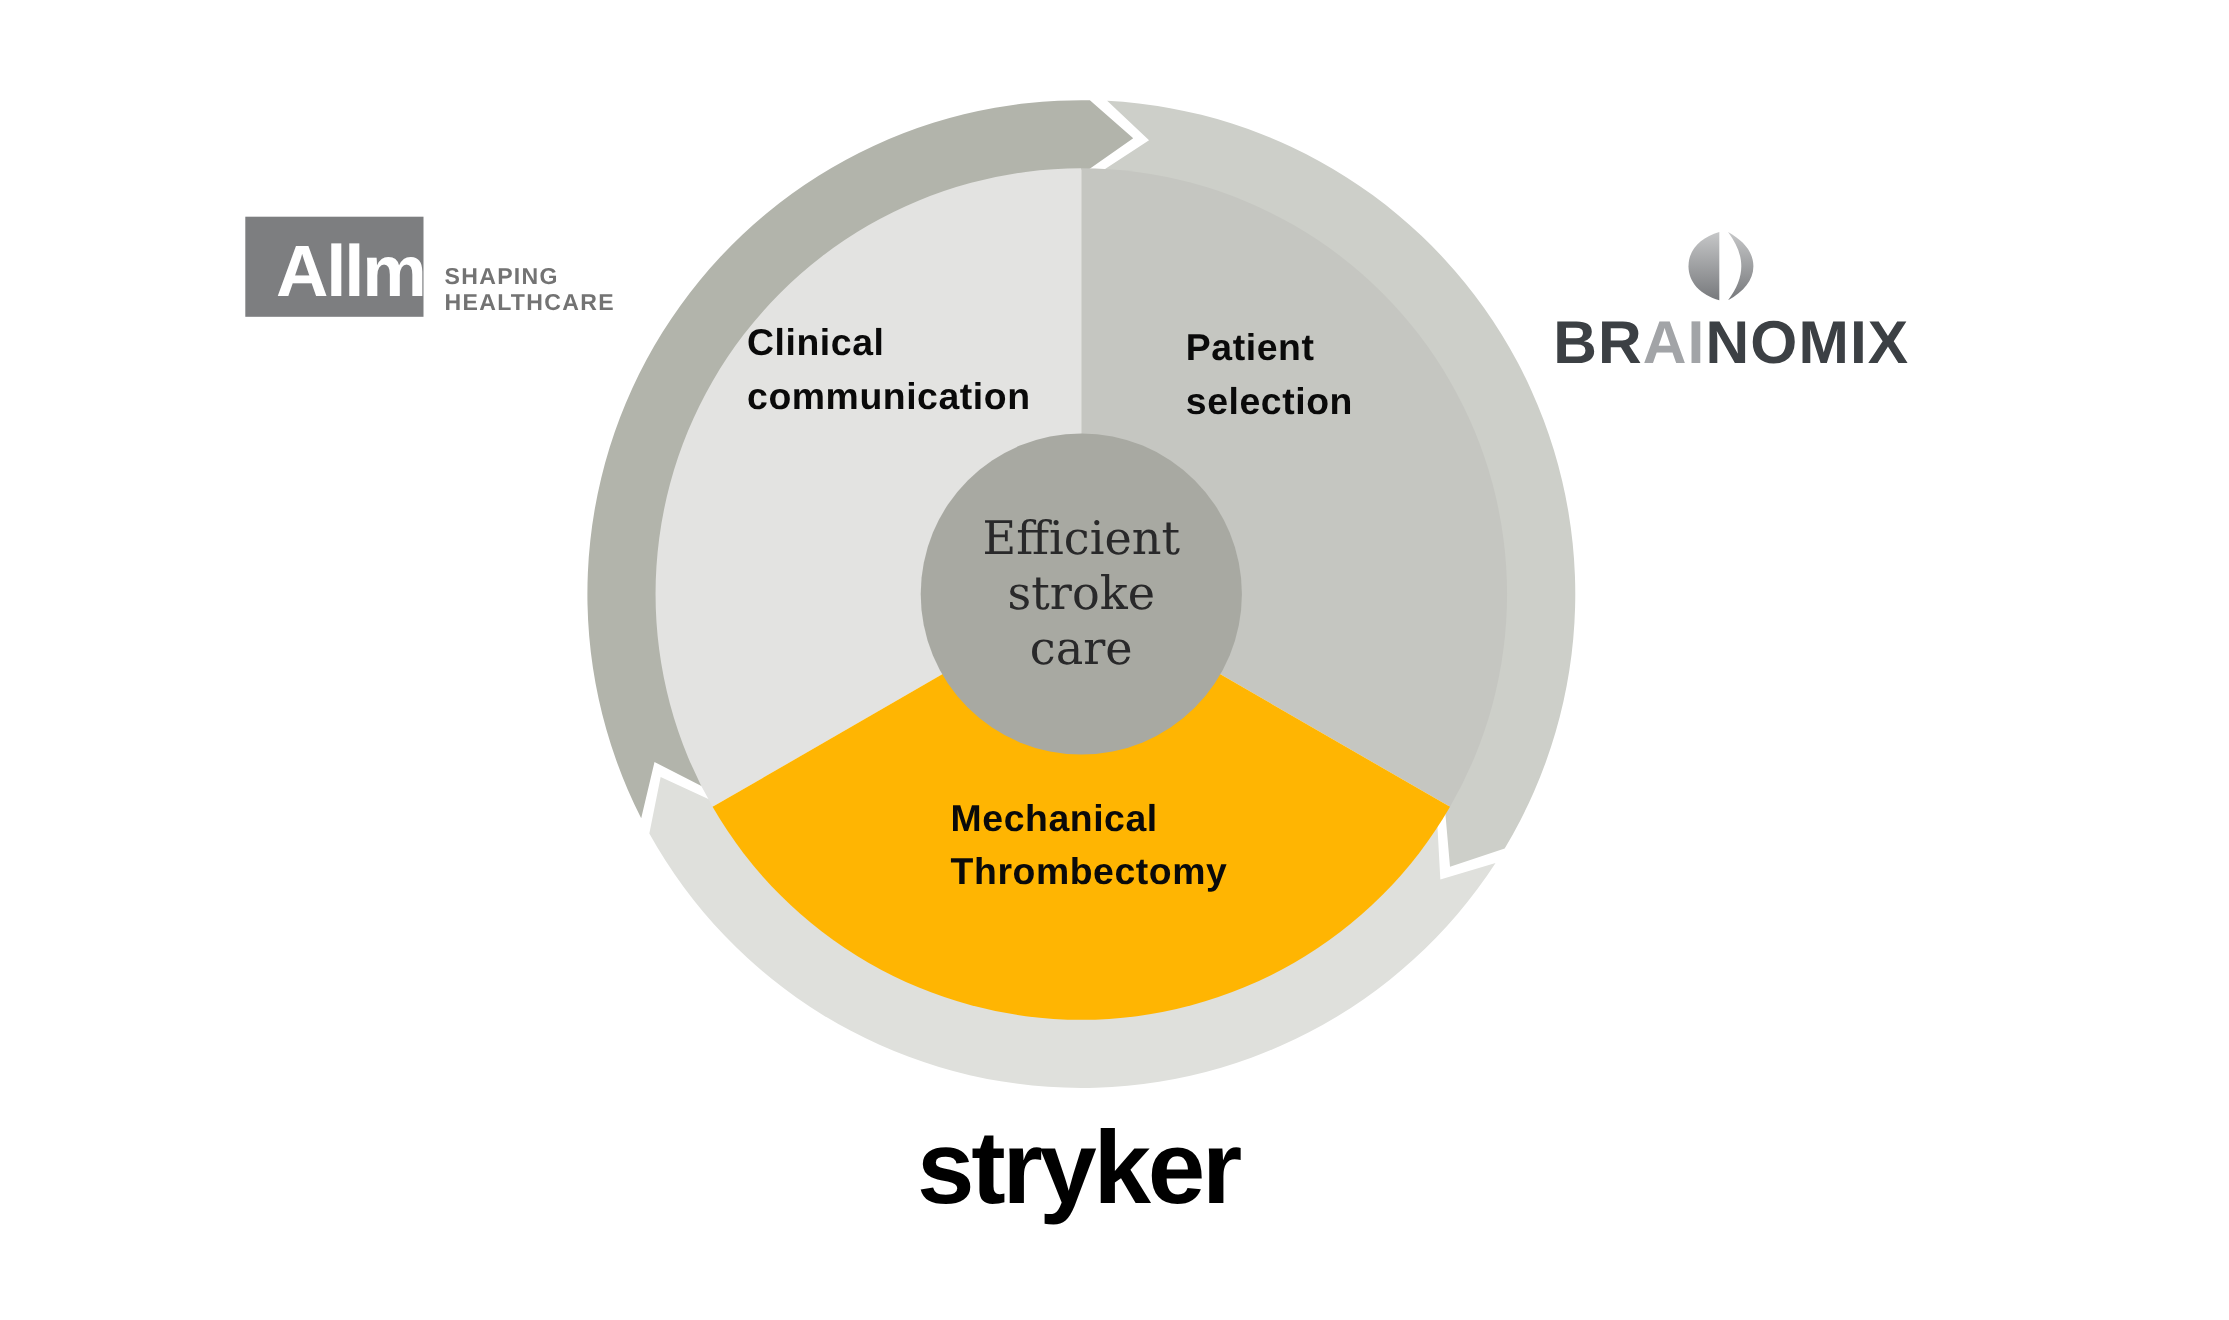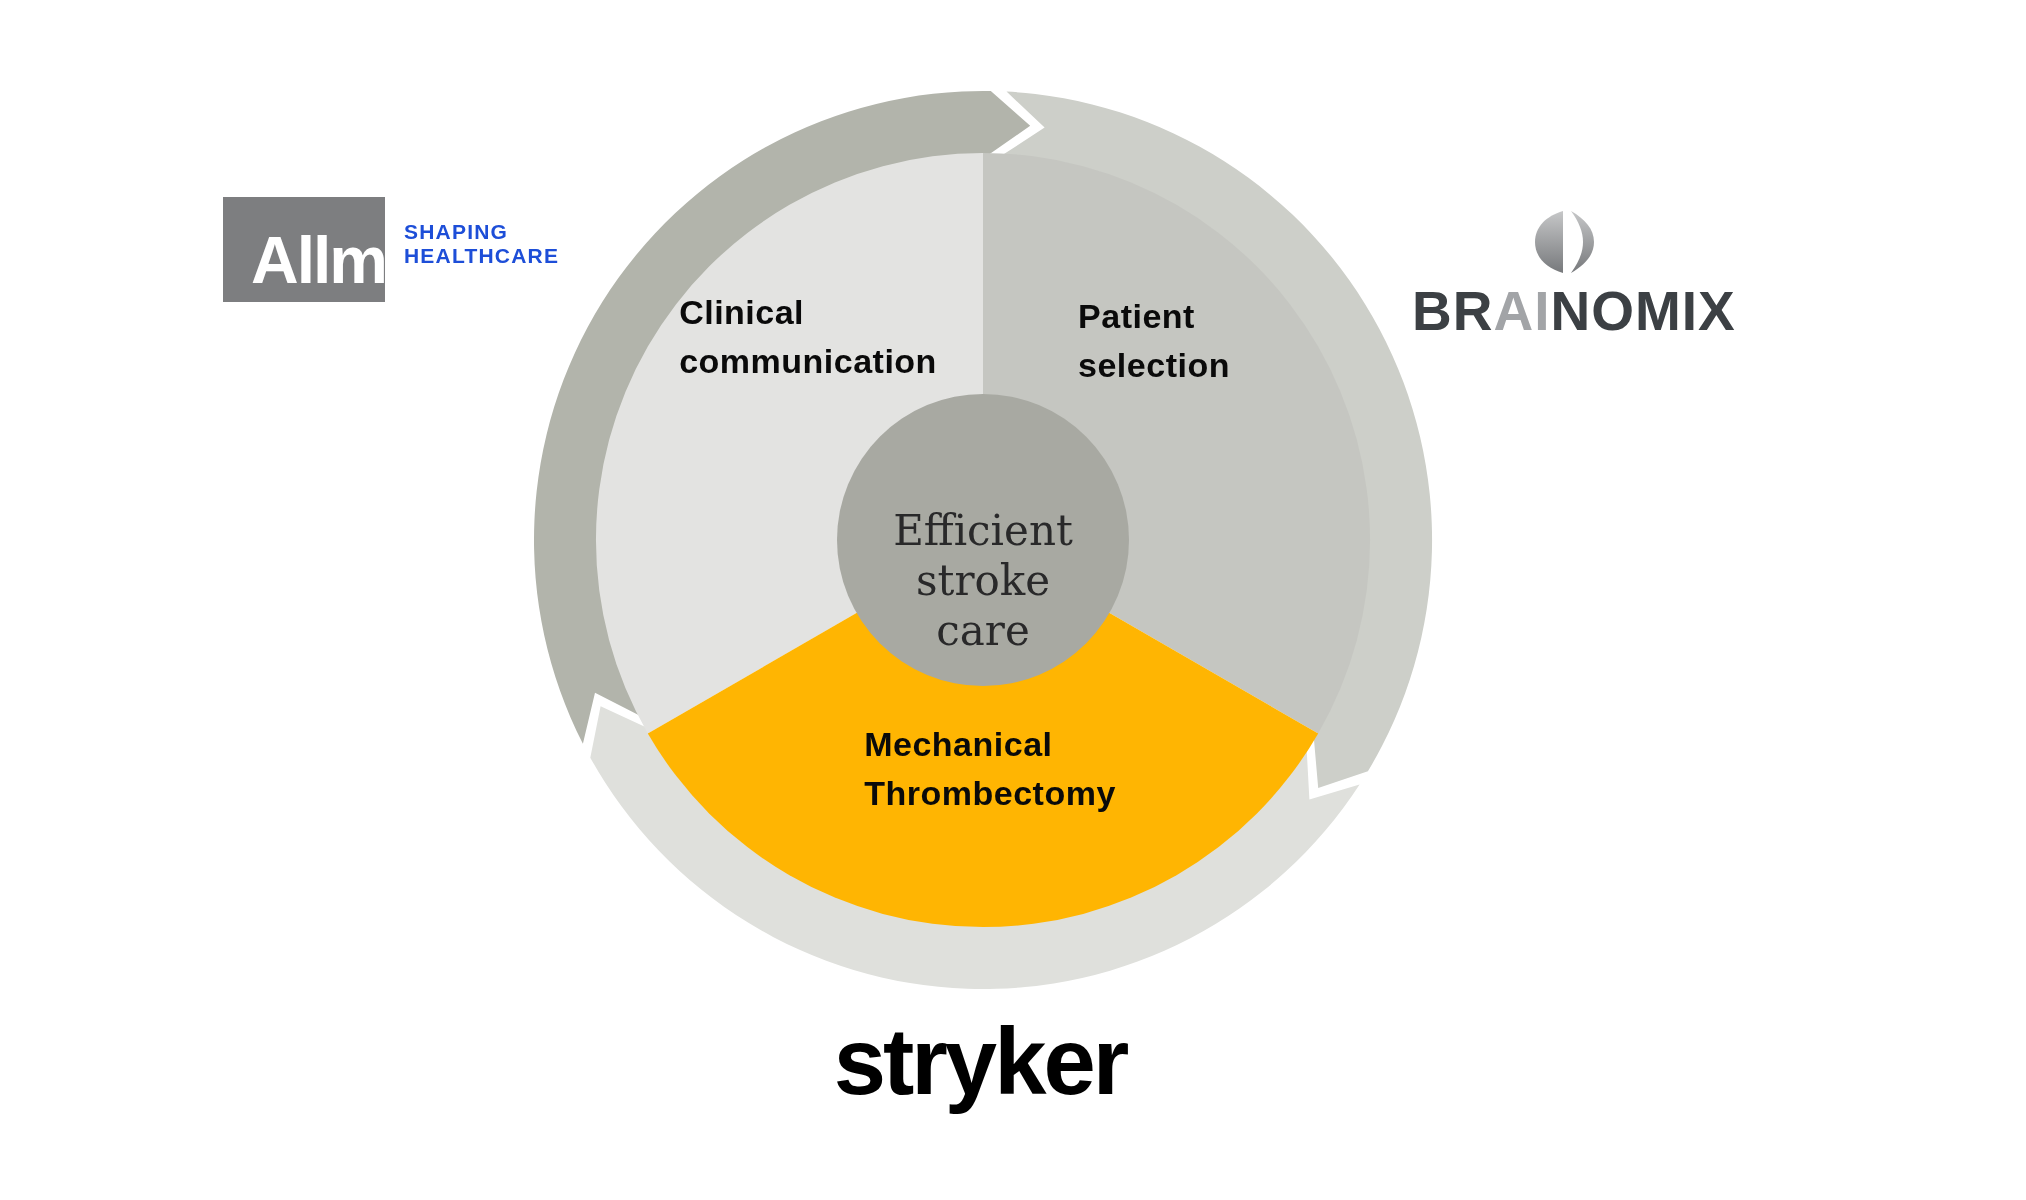--- a/index.html
+++ b/index.html
@@ -25,28 +25,27 @@
   }
   .center-label{
     position:absolute;
     left:983px;top:540px;
     transform:translate(-50%,-50%);
     text-align:center;
     font-family:"DejaVu Serif", serif;
     font-size:42px;
     line-height:50px;
     white-space:nowrap;
-    margin-top:41px;
   }
 
   
   .allm-block{
     position:absolute;
     left:223px;top:197px;
-    width:162px;height:105px;
+    width:162px;height:91px;
     overflow:hidden;
   }
   .allm-wordmark{
     position:absolute;
     left:28px;bottom:12px;
     color:#ffffff;
     font-weight:700;
     font-size:66px;
     line-height:60px;
     letter-spacing:-2px;
@@ -126,21 +125,21 @@
 <div class="center-label" style="color: rgb(41, 41, 42);">
   <div>Efficient</div>
   <div>stroke</div>
   <div>care</div>
 </div>
 
 <div>
   <div class="allm-block" style="background: rgb(125, 126, 128);">
     <div class="allm-wordmark">Allm</div>
   </div>
-  <div class="allm-tagline" style="color: #1d4ed8;">
+  <div class="allm-tagline" style="color: #737373; margin-top: 20px;">
     <div>SHAPING</div>
     <div>HEALTHCARE</div>
   </div>
 </div>
 
 <div class="brainomix">
   <svg class="brainomix-icon" viewBox="0 0 64 68">
     <defs>
       <linearGradient id="brainGrad" x1="0" y1="0" x2="0" y2="1">
         <stop offset="0" stop-color="#c6c7c8"></stop>

